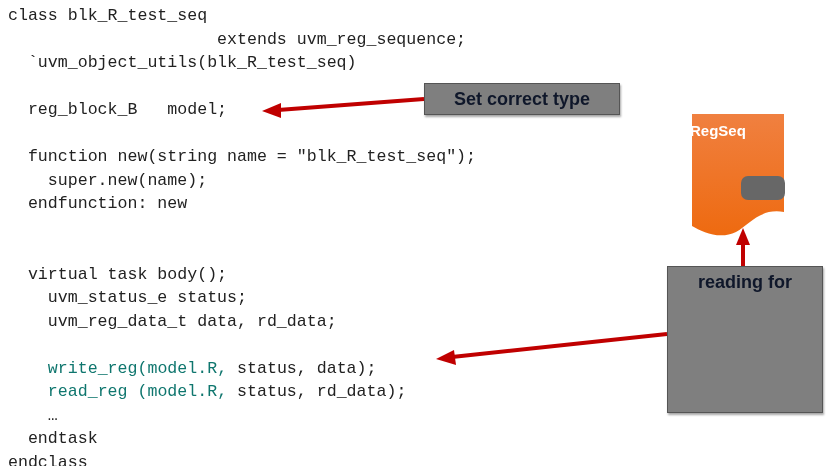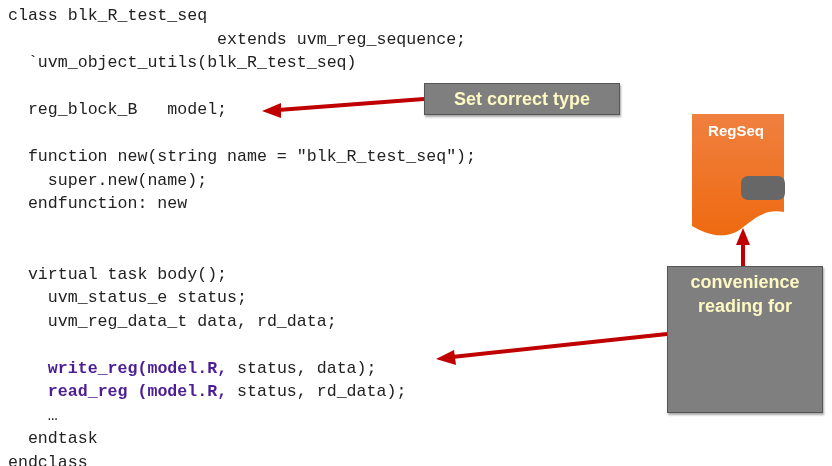--- a/index.html
+++ b/index.html
@@ -4,32 +4,32 @@
 <style>
   html, body { margin:0; padding:0; background:#ffffff; }
   body { width:832px; height:466px; position:relative; overflow:hidden; }
   .code {
     position:absolute; left:8px; top:4px;
     font-family:"Liberation Mono", "DejaVu Sans Mono", monospace;
     font-size:16.6px; line-height:23.5px; color:#222;
     white-space:pre; margin:0;
   }
   .code .ln { display:block; height:23.5px; }
-  .code b { font-weight:bold; color:#4c1d95; }
+  .code b { font-weight:normal; color:#0f766e; }
   .callout {
-    position:absolute; background:#7f7f7f; color:#fef9c3;
+    position:absolute; background:#7f7f7f; color:#0f172a;
     font-family:"Liberation Sans", sans-serif; font-weight:bold;
     border:1px solid #555; box-sizing:border-box; text-align:center;
     box-shadow:1px 2px 2px rgba(0,0,0,0.35);
   }
   .callout-type { left:424px; top:83px; width:196px; height:32px; font-size:18px; line-height:30px; }
   .callout-methods { left:667px; top:266px; width:156px; height:147px; font-size:18px; line-height:23.5px; padding-top:4px; }
   .doc { position:absolute; left:690px; top:112px; width:100px; height:130px; }
   .doc-label {
-    position:absolute; left:690px; top:122px; width:92px; text-align:center;
+    position:absolute; left:690px; top:122px; width:92px; text-align:left;
     font-family:"Liberation Sans", sans-serif; font-weight:bold; font-size:15px; color:#fff;
   }
   svg.arrows { position:absolute; left:0; top:0; }
 </style>
 </head>
 <body>
 
 <pre class="code"><span class="ln">class blk_R_test_seq</span><span class="ln">                     extends uvm_reg_sequence;</span><span class="ln">  `uvm_object_utils(blk_R_test_seq)</span><span class="ln"></span><span class="ln">  reg_block_B   model;</span><span class="ln"></span><span class="ln">  function new(string name = "blk_R_test_seq");</span><span class="ln">    super.new(name);</span><span class="ln">  endfunction: new</span><span class="ln"></span><span class="ln"></span><span class="ln">  virtual task body();</span><span class="ln">    uvm_status_e status;</span><span class="ln">    uvm_reg_data_t data, rd_data;</span><span class="ln"></span><span class="ln"><span>    </span><b>write_reg(model.R,</b><span> status, data);</span></span><span class="ln"><span>    </span><b>read_reg (model.R,</b><span> status, rd_data);</span></span><span class="ln">    …</span><span class="ln">  endtask</span><span class="ln">endclass</span></pre>
 
 <svg class="arrows" width="832" height="466">
@@ -58,15 +58,14 @@
     </linearGradient>
   </defs>
   <path d="M2,2 H94 V100 C70,96 60,112 46,120 C30,128 12,120 2,114 Z" fill="url(#og)"></path>
   <rect x="51" y="64" width="44" height="24" rx="7" fill="#676767"></rect>
 </svg>
 <div class="doc-label">RegSeq</div>
 
 <div class="callout callout-type">Set correct type</div>
 
 <div class="callout callout-methods">
-  <div>convenience</div>
   <div>reading for</div>
 </div>
 
 </body></html>

